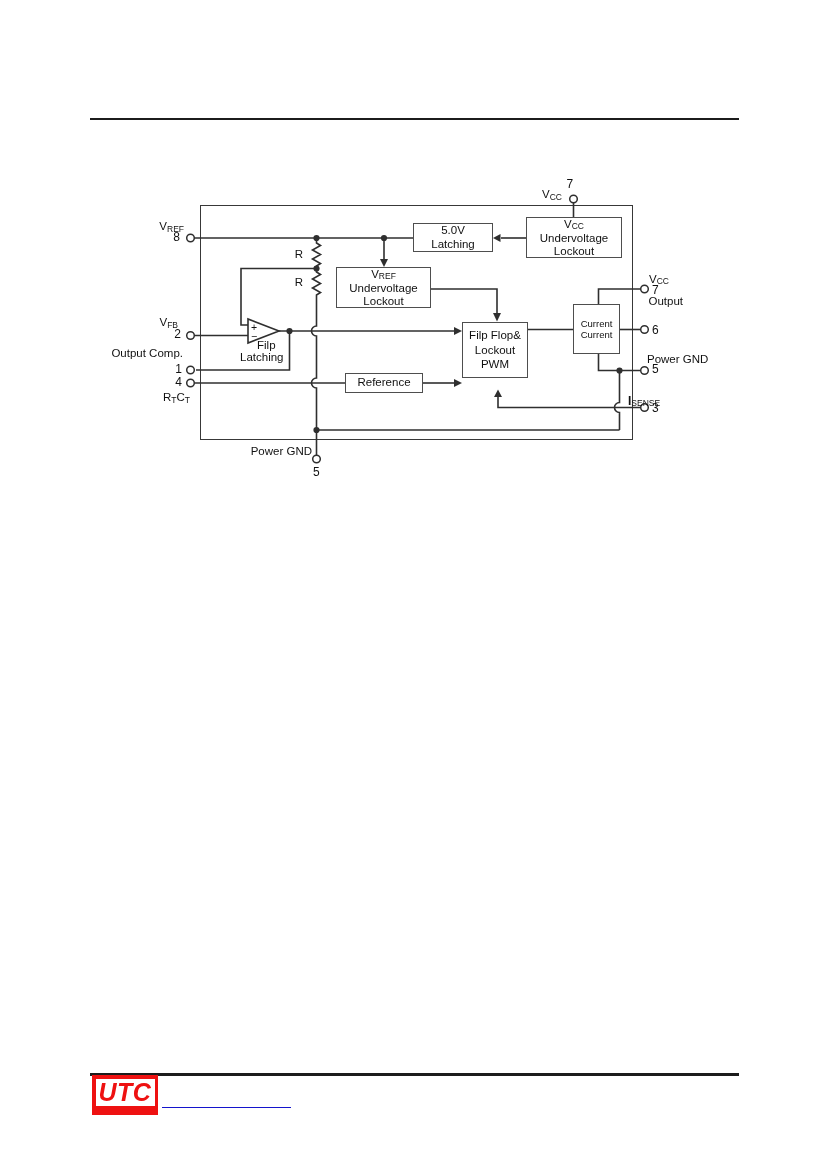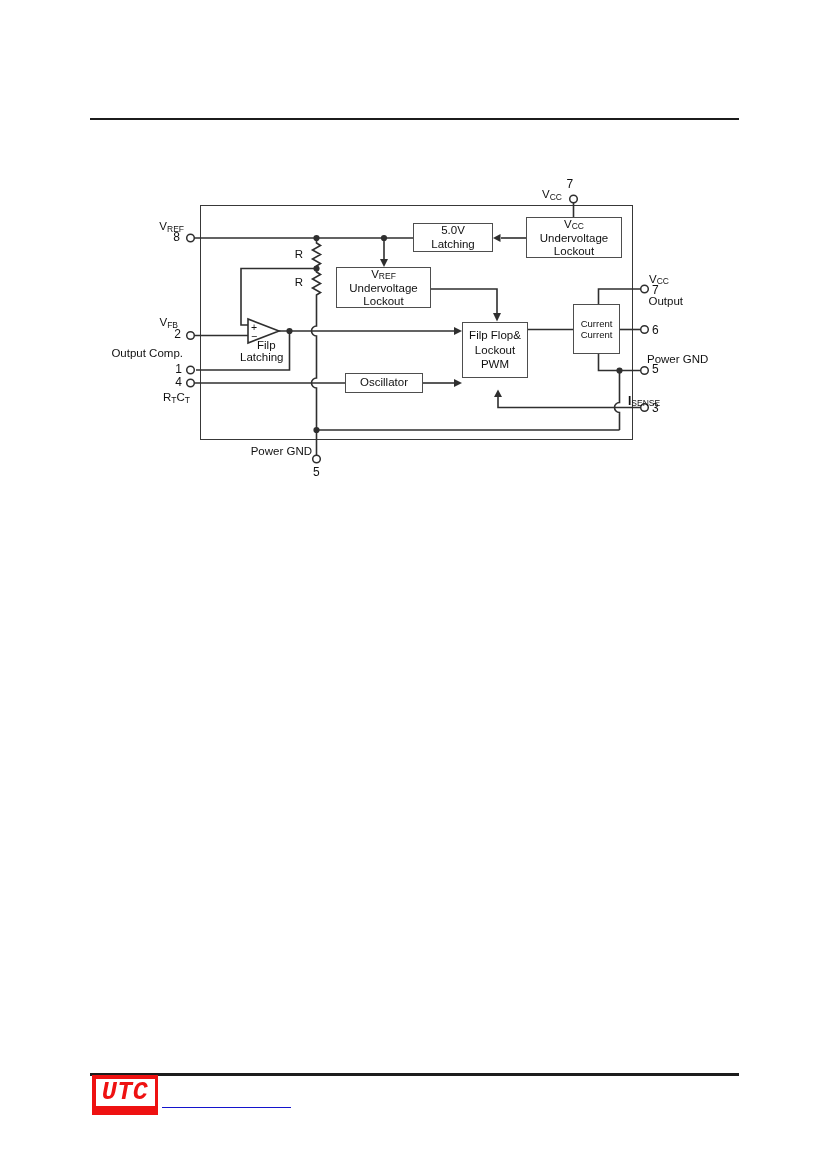--- a/index.html
+++ b/index.html
@@ -26,21 +26,21 @@
   #pwm-block{line-height:14.5px;}
   #current-driver-block{font-size:9.5px;line-height:11.5px;}
   #footer-logo{
     position:absolute;left:92px;top:1075px;width:66px;height:40px;z-index:5;
   }
   #footer-logo .logo-inner{
     position:absolute;left:3.5px;top:3.5px;right:3.5px;bottom:9.5px;background:#fff;
     display:flex;align-items:center;justify-content:center;
   }
   #footer-logo .logo-text{
-    font-family:Liberation Mono, monospace;font-style:italic;font-weight:bold;
+    font-family:Liberation Sans, sans-serif;font-style:italic;font-weight:bold;
     font-size:25px;line-height:25px;letter-spacing:0.5px;
   }
   #footer-link{position:absolute;left:162px;top:1106.5px;width:129px;height:1.6px;z-index:5;}
 </style>
 </head>
 <body>
 
 <div class="rule" style="left:90px;top:117.5px;width:649px;height:2.8px;"></div>
 
 <div id="outer-box"></div>
@@ -62,21 +62,21 @@
   <div>Lockout</div>
 </div>
 
 <div class="blk" id="pwm-block" style="left:462px;top:322px;width:66px;height:56px;">
   <div>Filp Flop&amp;</div>
   <div>Lockout</div>
   <div>PWM</div>
 </div>
 
 <div class="blk" id="oscillator-block" style="left:345px;top:373px;width:78px;height:19.5px;">
-  <div>Oscillator</div>
+  <div>Reference</div>
 </div>
 
 <div class="blk" id="current-driver-block" style="left:573px;top:304px;width:47px;height:50px;">
   <div>Current</div>
   <div>Current</div>
 </div>
 
 <svg id="diagram-svg" width="826" height="500" viewBox="0 0 826 500">
   <g stroke="#2f2f2f" stroke-width="1.6" fill="none">
 

